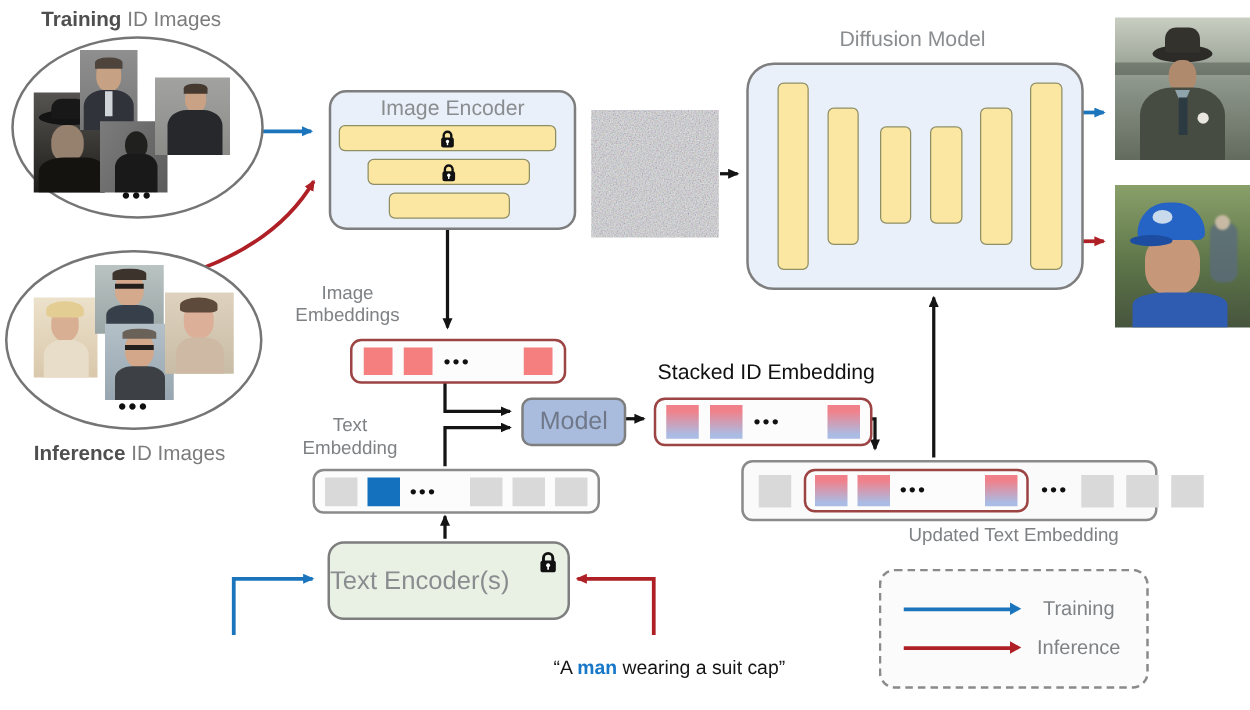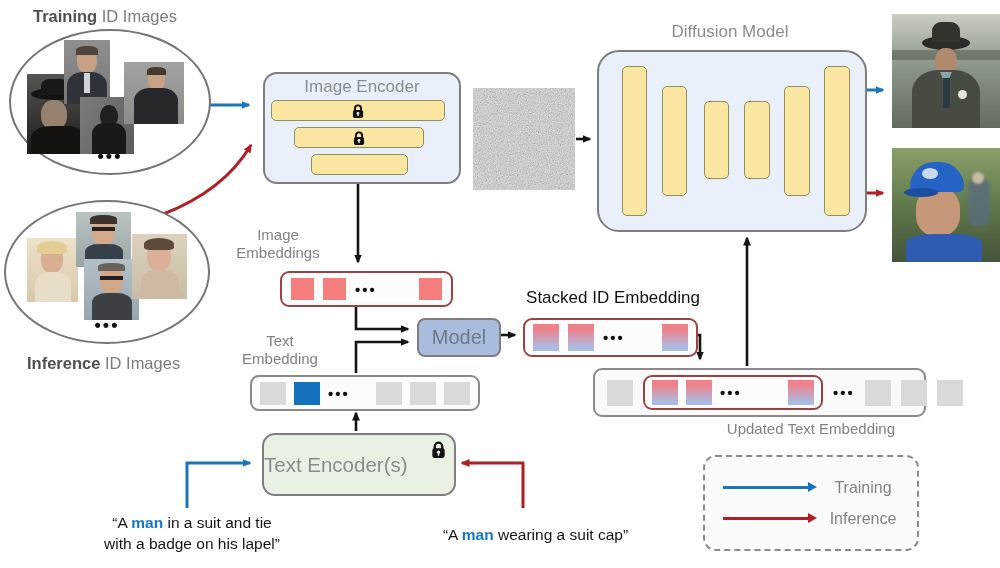--- a/index.html
+++ b/index.html
@@ -264,24 +264,20 @@
   <div class="text-encoder" style="left:262px;top:433px;width:190px;height:59px;">
     <span>Text Encoder(s)</span>
     <svg width="17" height="19" viewBox="0 0 16 17" style="position:absolute;right:7px;top:5px;">
       <path d="M4.5,8V5.6a3.5,3.5 0 0 1 7,0V8" stroke="#111" stroke-width="2.2" fill="none"></path>
       <rect x="2.2" y="7.4" width="11.6" height="9" rx="2" fill="#111"></rect>
       <circle cx="8" cy="11" r="1.5" fill="#fff"></circle>
         <rect x="7.35" y="11.4" width="1.3" height="3" fill="#fff"></rect>
     </svg>
   </div>
 
-  <div class="quote" style="left:62px;top:512px;width:260px;">
-    <div><span>“A </span><b>man</b><span> in a suit and tie</span></div>
-    <div>with a badge on his lapel”</div>
-  </div>
   <div class="quote" style="left:398px;top:524px;width:275px;">
     <span>“A </span><b>man</b><span> wearing a suit cap”</span>
   </div>
 
   <div class="legend" style="left:703px;top:455px;width:216px;height:96px;box-sizing:border-box;">
     <div class="leg-row" style="color:var(--training_blue);">
       <div class="leg-arrow"></div>
       <div class="leg-label">Training</div>
     </div>
     <div class="leg-row" style="color:var(--inference_red);">

